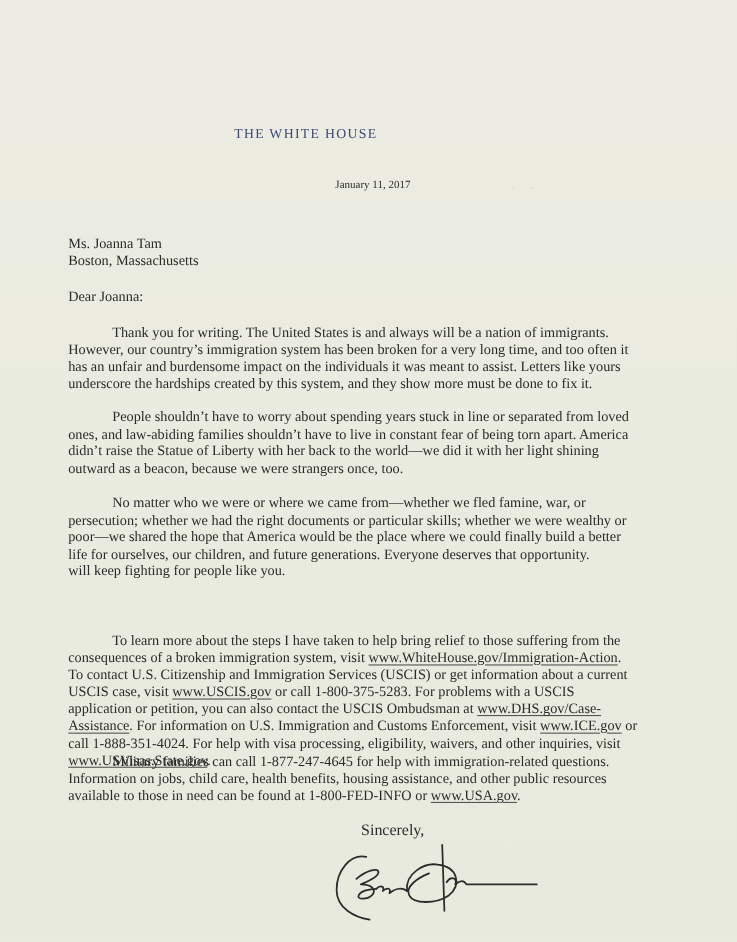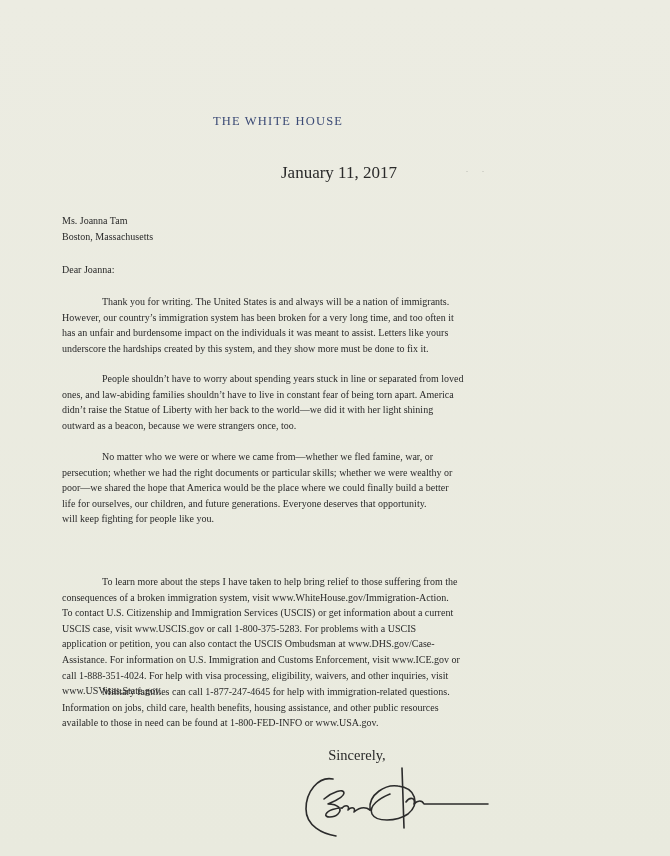--- a/index.html
+++ b/index.html
@@ -7,26 +7,26 @@
       width: 670px; height: 856px; overflow: hidden;
       background: #ebebe0;
       font-family: "Liberation Serif", "DejaVu Serif", serif;
       color: #2a2a2a;
       position: relative;
     }
     .page { position: absolute; inset: 0; background: linear-gradient(180deg,#ecece2 0%, #e9eade 100%); }
     .letterhead { position: absolute; left: 0; width: 556px; text-align: center; color: #3b4a75; }
     .lh-title { top: 114px; font-size: 12.5px; letter-spacing: 1.2px; }
     .lh-sub { top: 136px; font-size: 8.5px; letter-spacing: 0.9px; font-weight: bold; }
-    .date { position: absolute; top: 163px; left: 0; width: 670px; text-align: center; font-size: 17px; padding-left: 8px; box-sizing: border-box; }
+    .date { position: absolute; top: 163px; left: 0; width: 670px; text-align: center; font-size: 10px; padding-left: 8px; box-sizing: border-box; }
     .specks { position: absolute; top: 169px; left: 466px; font-size: 6px; color: #777; letter-spacing: 14px; }
-    .block { position: absolute; left: 62px; font-size: 10px; line-height: 15.6px; white-space: nowrap; }
+    .block { position: absolute; left: 62px; font-size: 13px; line-height: 15.6px; white-space: nowrap; }
     .line { display: block; height: 15.6px; }
     .indent { padding-left: 40px; }
-    .link { text-decoration-color: #555; text-underline-offset: 2px; }
+    .link { text-decoration: underline; text-decoration-color: #555; text-underline-offset: 2px; }
     .address { top: 213px; }
     .salutation { top: 262px; }
     .p1 { top: 294px; }
     .p2 { top: 371px; }
     .p3 { top: 449px; }
     .p4 { top: 574px; }
     .p5 { top: 684px; }
     .closing { position: absolute; top: 747px; left: 0; width: 670px; text-align: center; font-size: 14.5px; padding-left: 6px; box-sizing: border-box; margin-left: 19px; }
     .signature { position: absolute; left: 298px; top: 764px; width: 210px; height: 80px; }
   </style>

